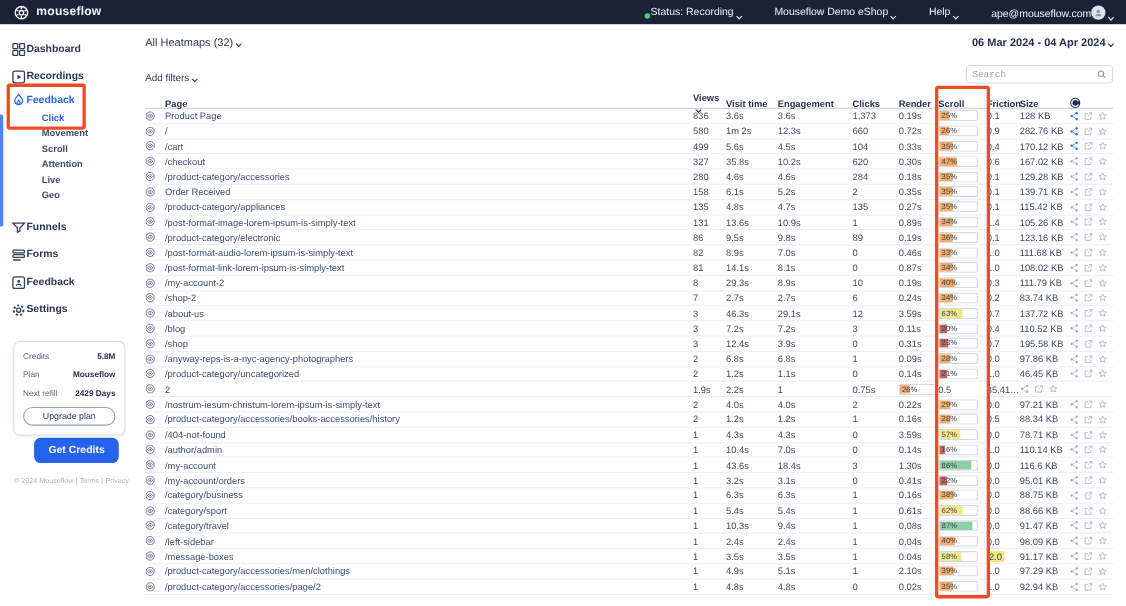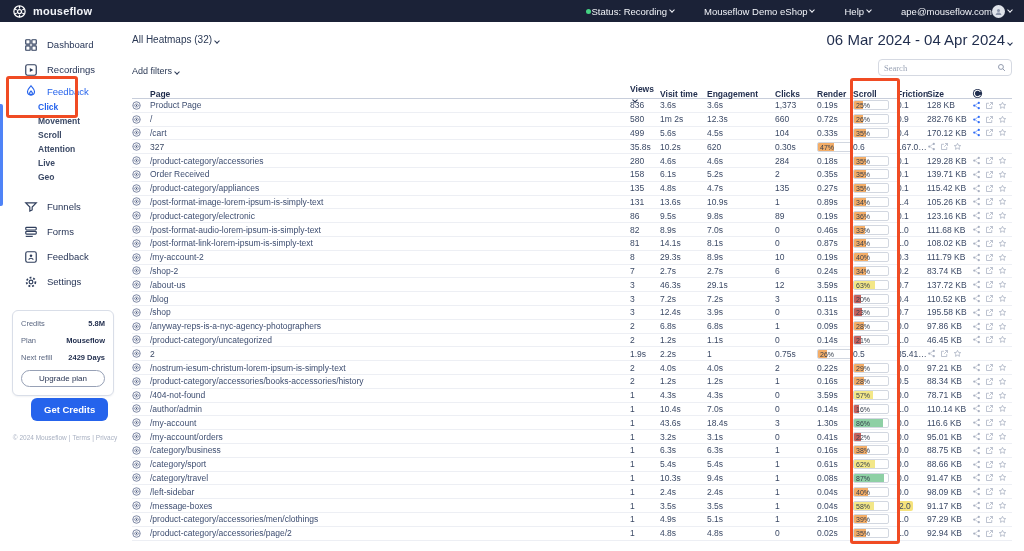--- a/index.html
+++ b/index.html
@@ -2,31 +2,31 @@
 <html><head>
 <meta charset="utf-8">
 <style>
   *{box-sizing:border-box;margin:0;padding:0}
   body{width:1024px;height:551px;overflow:hidden;position:relative;background:#fff;
        font-family:"Liberation Sans",sans-serif;color:#2b3a55}
   
   .topbar{height:22px;background:#1b2237;display:flex;align-items:center;padding:0 12px;color:#f2f4f9}
   .brand{display:flex;align-items:center;gap:6px;font-size:11px;font-weight:bold;letter-spacing:.2px}
   .topnav{margin-left:auto;display:flex;align-items:center;gap:30px;font-size:9.5px}
-  .topnav .itm{display:flex;align-items:center;cursor:pointer}
+  .topnav .itm{display:flex;align-items:flex-end;cursor:pointer}
   .dot{width:5px;height:5px;border-radius:50%;background:#45d483}
   .car{display:inline-block;width:4px;height:4px;border-right:1.2px solid currentColor;
        border-bottom:1.2px solid currentColor;transform:rotate(45deg);margin-left:3px;margin-top:-2px}
   .avatar{width:13px;height:13px;border-radius:50%;background:#dfe3ea;display:inline-flex;
           align-items:center;justify-content:center;overflow:hidden}
   
   .layout{display:flex;height:529px}
   .sidebar{width:130px;position:relative;padding-top:10px;flex:none}
-  .nav-item{height:25px;display:flex;align-items:center;gap:9px;padding-left:24px;
-            font-size:9.5px;font-weight:normal;color:#263455;cursor:pointer}
+  .nav-item{height:25px;display:flex;align-items:center;padding-left:10px;
+            font-size:9.5px;font-weight:bold;color:#263455;cursor:pointer}
   .nav-item.hm{height:18px}
   .nav-item.active{color:#2563ec}
   .sub{list-style:none}
   .sub li{height:14px;display:flex;align-items:center;padding-left:38px;font-size:8.5px;
           font-weight:bold;color:#3c4a66;cursor:pointer}
   .sub li.active{color:#2563ec}
   .rail{position:absolute;left:0;top:82px;width:3px;height:102px;background:#4f83f7;border-radius:0 2px 2px 0}
   .nv-ic{width:14px;height:14px;flex:none}
   .credits-card{position:absolute;left:12px;top:288px;width:102px;border:1px solid #d9dee8;
                 border-radius:6px;padding:8px 8px 8px;background:#fff;box-shadow:0 1px 2px rgba(20,30,60,.06)}
@@ -36,26 +36,26 @@
            padding:3px 0;color:#1f2c4c;cursor:pointer}
   .getcredits{position:absolute;left:31px;top:376px;background:#2563ec;color:#fff;font-size:9.5px;
               font-weight:bold;padding:6px 13px;border-radius:6px;cursor:pointer}
   .sb-footer{position:absolute;top:412px;left:0;width:130px;text-align:center;font-size:6.5px;color:#a9b1c2}
   .sb-footer span{margin:0 2px}
   .sb-footer .lnk{cursor:pointer}
   
   .main{flex:1;padding:8px 12px 0 2px;position:relative}
   .mh1{display:flex;justify-content:space-between;align-items:center;height:18px}
   .title{font-size:10px;color:#2a3854;font-weight:normal;cursor:pointer}
-  .daterange{font-size:15px;color:#1f2c4c;font-weight:normal;cursor:pointer}
+  .daterange{font-size:10px;color:#1f2c4c;font-weight:bold;cursor:pointer}
   .mh2{display:flex;justify-content:space-between;align-items:flex-end;height:26px;margin-top:2px}
   .addfilters{font-size:9px;color:#2a3854;cursor:pointer;margin-top:2px}
   .searchbox{width:134px;height:17px;border:1px solid #d5d9e2;border-radius:4px;display:flex;
              align-items:center;padding:0 5px;background:#fff}
-  .searchbox input{border:none;outline:none;flex:1;font-size:8.5px;font-family:Liberation Serif, serif;
+  .searchbox input{border:none;outline:none;flex:1;font-size:8.5px;font-family:Liberation Mono, monospace;
                    color:#3c4a66;background:transparent;min-width:0}
   .searchbox input::placeholder{color:#9aa3b5}
   
   .grid{display:grid;grid-template-columns:18px 1fr 30px 47px 68px 42px 36px 44px 30px 45px 40px;align-items:center}
   .thead{height:15px;border-bottom:1px solid #c8cedb;margin-top:8px;font-size:8.5px;font-weight:bold;color:#1f2c4c}
   .thead .hc{cursor:pointer}
   .trow{height:13.8px;border-bottom:1px solid #edeff4;font-size:8.5px;color:#3c4a66}
   .cell{overflow:hidden;white-space:nowrap;text-overflow:ellipsis}
   .c-eye{display:flex;align-items:center;justify-content:flex-start;cursor:pointer}
   .c-page{cursor:pointer;color:#3d4d70}
@@ -371,20 +371,21 @@
   </div>
 
   <div class="grid trow">
     <span class="cell c-eye">
       <svg width="9" height="9" viewBox="0 0 24 24" fill="none" stroke="#43527a" stroke-width="1.8">
         <circle cx="12" cy="12" r="10"></circle>
         <path d="M5.5 12c2-2.8 4.4-4 6.5-4s4.5 1.2 6.5 4c-2 2.8-4.4 4-6.5 4s-4.5-1.2-6.5-4z"></path>
         <circle cx="12" cy="12" r="1.8" fill="#43527a" stroke="none"></circle>
       </svg>
     </span>
+    <span class="cell c-page">/checkout</span>
     <span class="cell c-views">327</span>
     <span class="cell c-visit">35.8s</span>
     <span class="cell c-eng">10.2s</span>
     <span class="cell c-clicks">620</span>
     <span class="cell c-render">0.30s</span>
     <span class="cell">
       <span class="scrollbox">
         <span class="fill sc-orange" style="width: 47%;"></span>
         <span class="pct">47%</span>
       </span>

